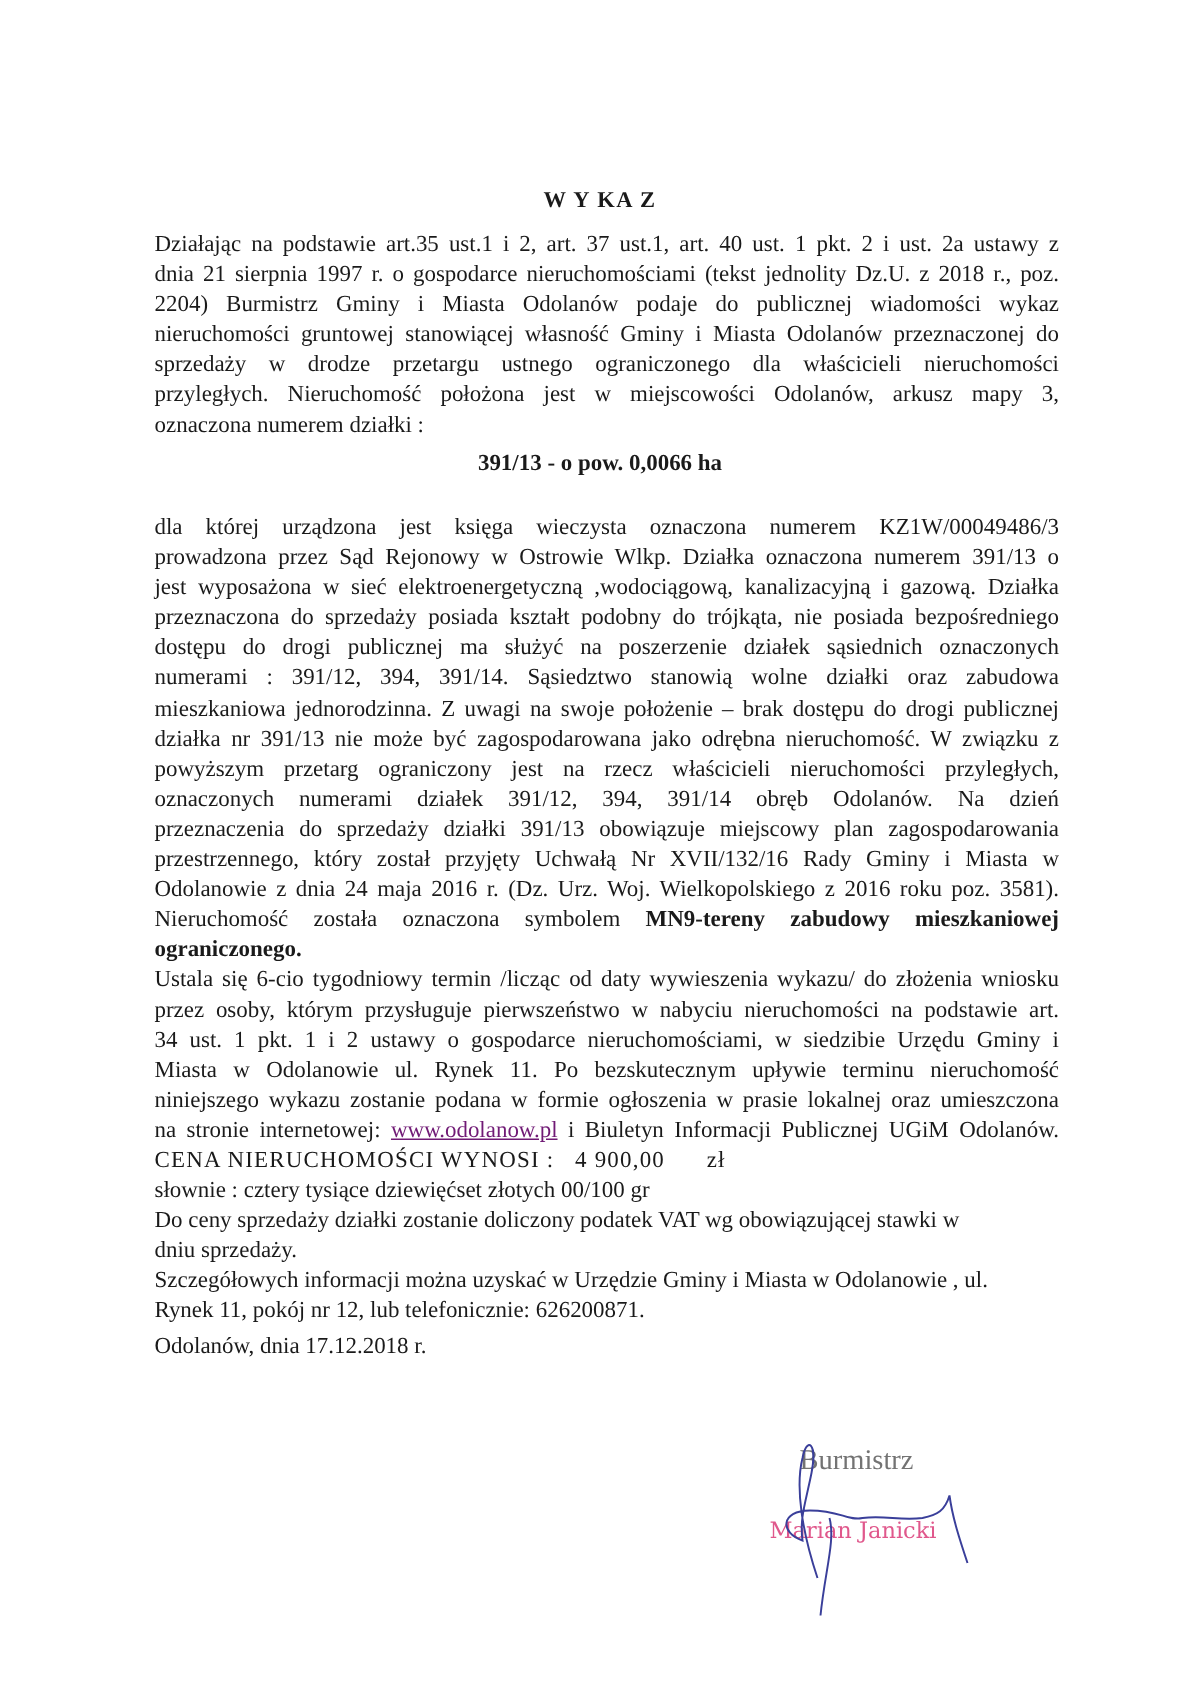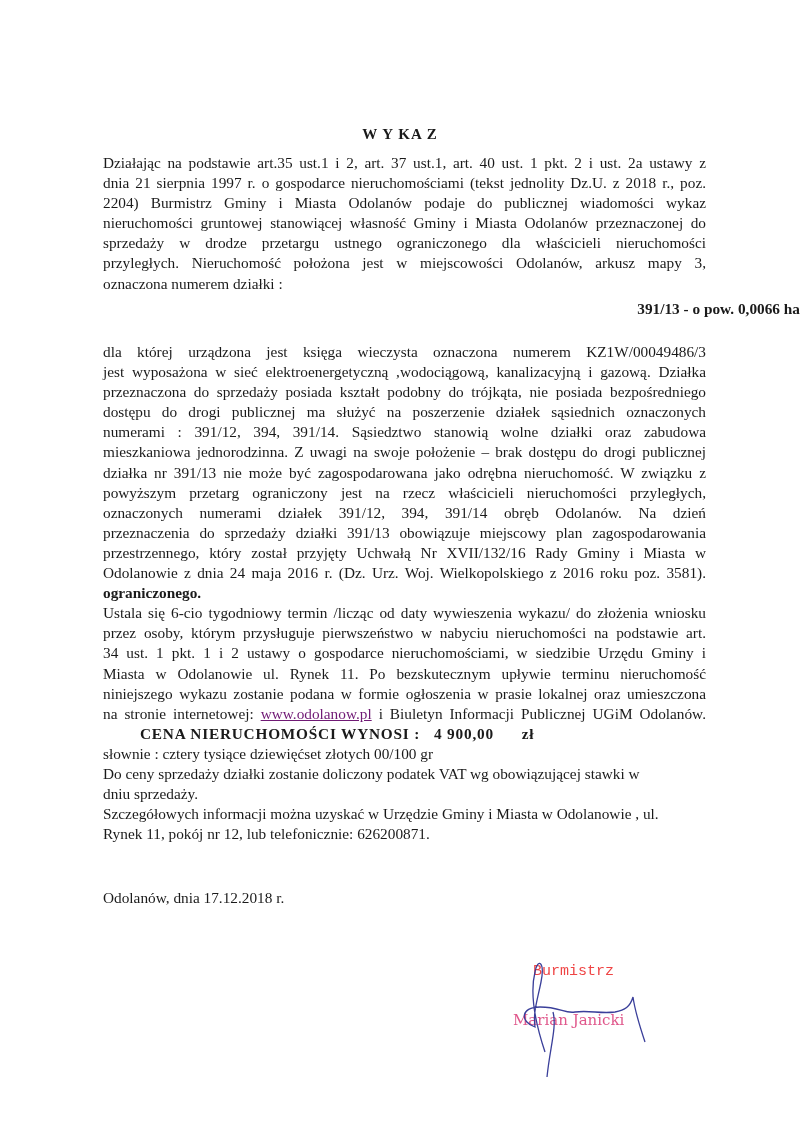--- a/index.html
+++ b/index.html
@@ -4,29 +4,29 @@
 <style>
   html, body { margin:0; padding:0; background:#ffffff; }
   body { width:800px; height:1132px; position:relative; overflow:hidden;
          font-family:"Liberation Serif", "DejaVu Serif", serif; color:#1a1a1a; }
   .title { position:absolute; top:100px; left:0; width:800px; text-align:center;
            font-weight:bold; font-size:15px; letter-spacing:1px; word-spacing:0px;margin-top:26px; }
   .para { position:absolute; left:103px; width:603px; font-size:15.3px; line-height:20.1px; }
   .line { display:block; white-space:nowrap; }
   .j { text-align:justify; text-align-last:justify; white-space:normal; }
   .p1 { top:153px; }
-  .plot { position:absolute; top:300px; left:0; width:800px; text-align:right;
+  .plot { position:absolute; top:300px; left:0; width:800px; text-align:center;
           font-weight:bold; font-size:15.3px; }
   .p2 { top:342px; }
   .b { font-weight:bold; }
   .link { color:#701a75; text-decoration:underline; }
-  .price { font-weight:bold; letter-spacing:0.8px;margin-left:37px; }
+  .price { font-weight:normal; letter-spacing:0.8px; }
   .date { position:absolute; top:889px; left:103px; font-size:15.3px; }
   .stamp { position:absolute; left:505px; top:952px; width:200px; height:130px; }
-  .stamp-t1 { position:absolute; left:28px; top:11px; color:#ef4444; font-size:15px; font-family:Liberation Mono, monospace; }
+  .stamp-t1 { position:absolute; left:28px; top:11px; color:#737373; font-size:19px; font-family:Liberation Serif, serif; }
   .stamp-t2 { position:absolute; left:8px; top:59px; color:#e0588c; font-size:15px; font-family:"DejaVu Serif", serif; }
   .sig { position:absolute; left:0; top:0; }
 </style>
 </head>
 <body>
 
 <div>
 
   <div class="title">W Y KA Z</div>
 
@@ -37,31 +37,33 @@
     <span class="line j">nieruchomości gruntowej stanowiącej własność Gminy i Miasta Odolanów przeznaczonej do</span>
     <span class="line j">sprzedaży w drodze przetargu ustnego ograniczonego dla właścicieli nieruchomości</span>
     <span class="line j">przyległych. Nieruchomość położona jest  w miejscowości Odolanów, arkusz mapy 3,</span>
     <span class="line">oznaczona numerem działki :</span>
   </div>
 
   <div class="plot">391/13  -  o pow. 0,0066 ha</div>
 
   <div class="para p2">
     <span class="line j">dla  której urządzona jest księga wieczysta oznaczona numerem KZ1W/00049486/3</span>
+    <span class="line j">prowadzona przez Sąd Rejonowy w Ostrowie Wlkp. Działka oznaczona numerem 391/13 o</span>
     <span class="line j">jest wyposażona w sieć elektroenergetyczną ,wodociągową, kanalizacyjną i gazową. Działka</span>
     <span class="line j">przeznaczona do sprzedaży posiada kształt podobny do trójkąta, nie posiada bezpośredniego</span>
     <span class="line j">dostępu do drogi publicznej ma służyć na poszerzenie działek sąsiednich oznaczonych</span>
     <span class="line j">numerami : 391/12, 394, 391/14. Sąsiedztwo  stanowią wolne działki oraz zabudowa</span>
     <span class="line j">mieszkaniowa jednorodzinna. Z uwagi na swoje położenie – brak dostępu do drogi publicznej</span>
     <span class="line j">działka nr 391/13 nie może być zagospodarowana jako odrębna nieruchomość. W związku z</span>
     <span class="line j">powyższym przetarg ograniczony jest na rzecz właścicieli nieruchomości przyległych,</span>
     <span class="line j">oznaczonych numerami działek 391/12, 394, 391/14 obręb Odolanów. Na dzień</span>
     <span class="line j">przeznaczenia do sprzedaży działki 391/13 obowiązuje miejscowy plan zagospodarowania</span>
     <span class="line j">przestrzennego, który został przyjęty Uchwałą Nr XVII/132/16 Rady Gminy i Miasta w</span>
     <span class="line j">Odolanowie  z dnia 24 maja 2016 r. (Dz. Urz. Woj. Wielkopolskiego z 2016 roku poz. 3581).</span>
+    <span class="line j"><span>Nieruchomość została oznaczona symbolem</span> <span class="b">MN9-tereny zabudowy mieszkaniowej</span></span>
     <span class="line b">ograniczonego.</span>
     <span class="line j">Ustala się 6-cio tygodniowy termin /licząc od daty wywieszenia wykazu/ do złożenia wniosku</span>
     <span class="line j">przez osoby, którym przysługuje pierwszeństwo w nabyciu nieruchomości na podstawie art.</span>
     <span class="line j">34 ust. 1 pkt. 1 i 2 ustawy o gospodarce nieruchomościami, w siedzibie Urzędu Gminy i</span>
     <span class="line j">Miasta w Odolanowie ul. Rynek 11. Po bezskutecznym upływie terminu nieruchomość</span>
     <span class="line j">niniejszego wykazu zostanie podana w formie ogłoszenia w prasie lokalnej oraz umieszczona</span>
     <span class="line j"><span>na stronie internetowej:</span> <a class="link">www.odolanow.pl</a> <span>i Biuletyn Informacji Publicznej UGiM Odolanów.</span></span>
     <span class="line price"><span>CENA  NIERUCHOMOŚCI  WYNOSI :</span>&nbsp;&nbsp;&nbsp;<span>4 900,00</span>&nbsp;&nbsp;&nbsp;&nbsp;&nbsp;&nbsp;<span>zł</span></span>
     <span class="line">słownie :  cztery tysiące dziewięćset złotych 00/100 gr</span>
     <span class="line">Do ceny sprzedaży działki zostanie doliczony  podatek VAT wg obowiązującej stawki  w</span>

